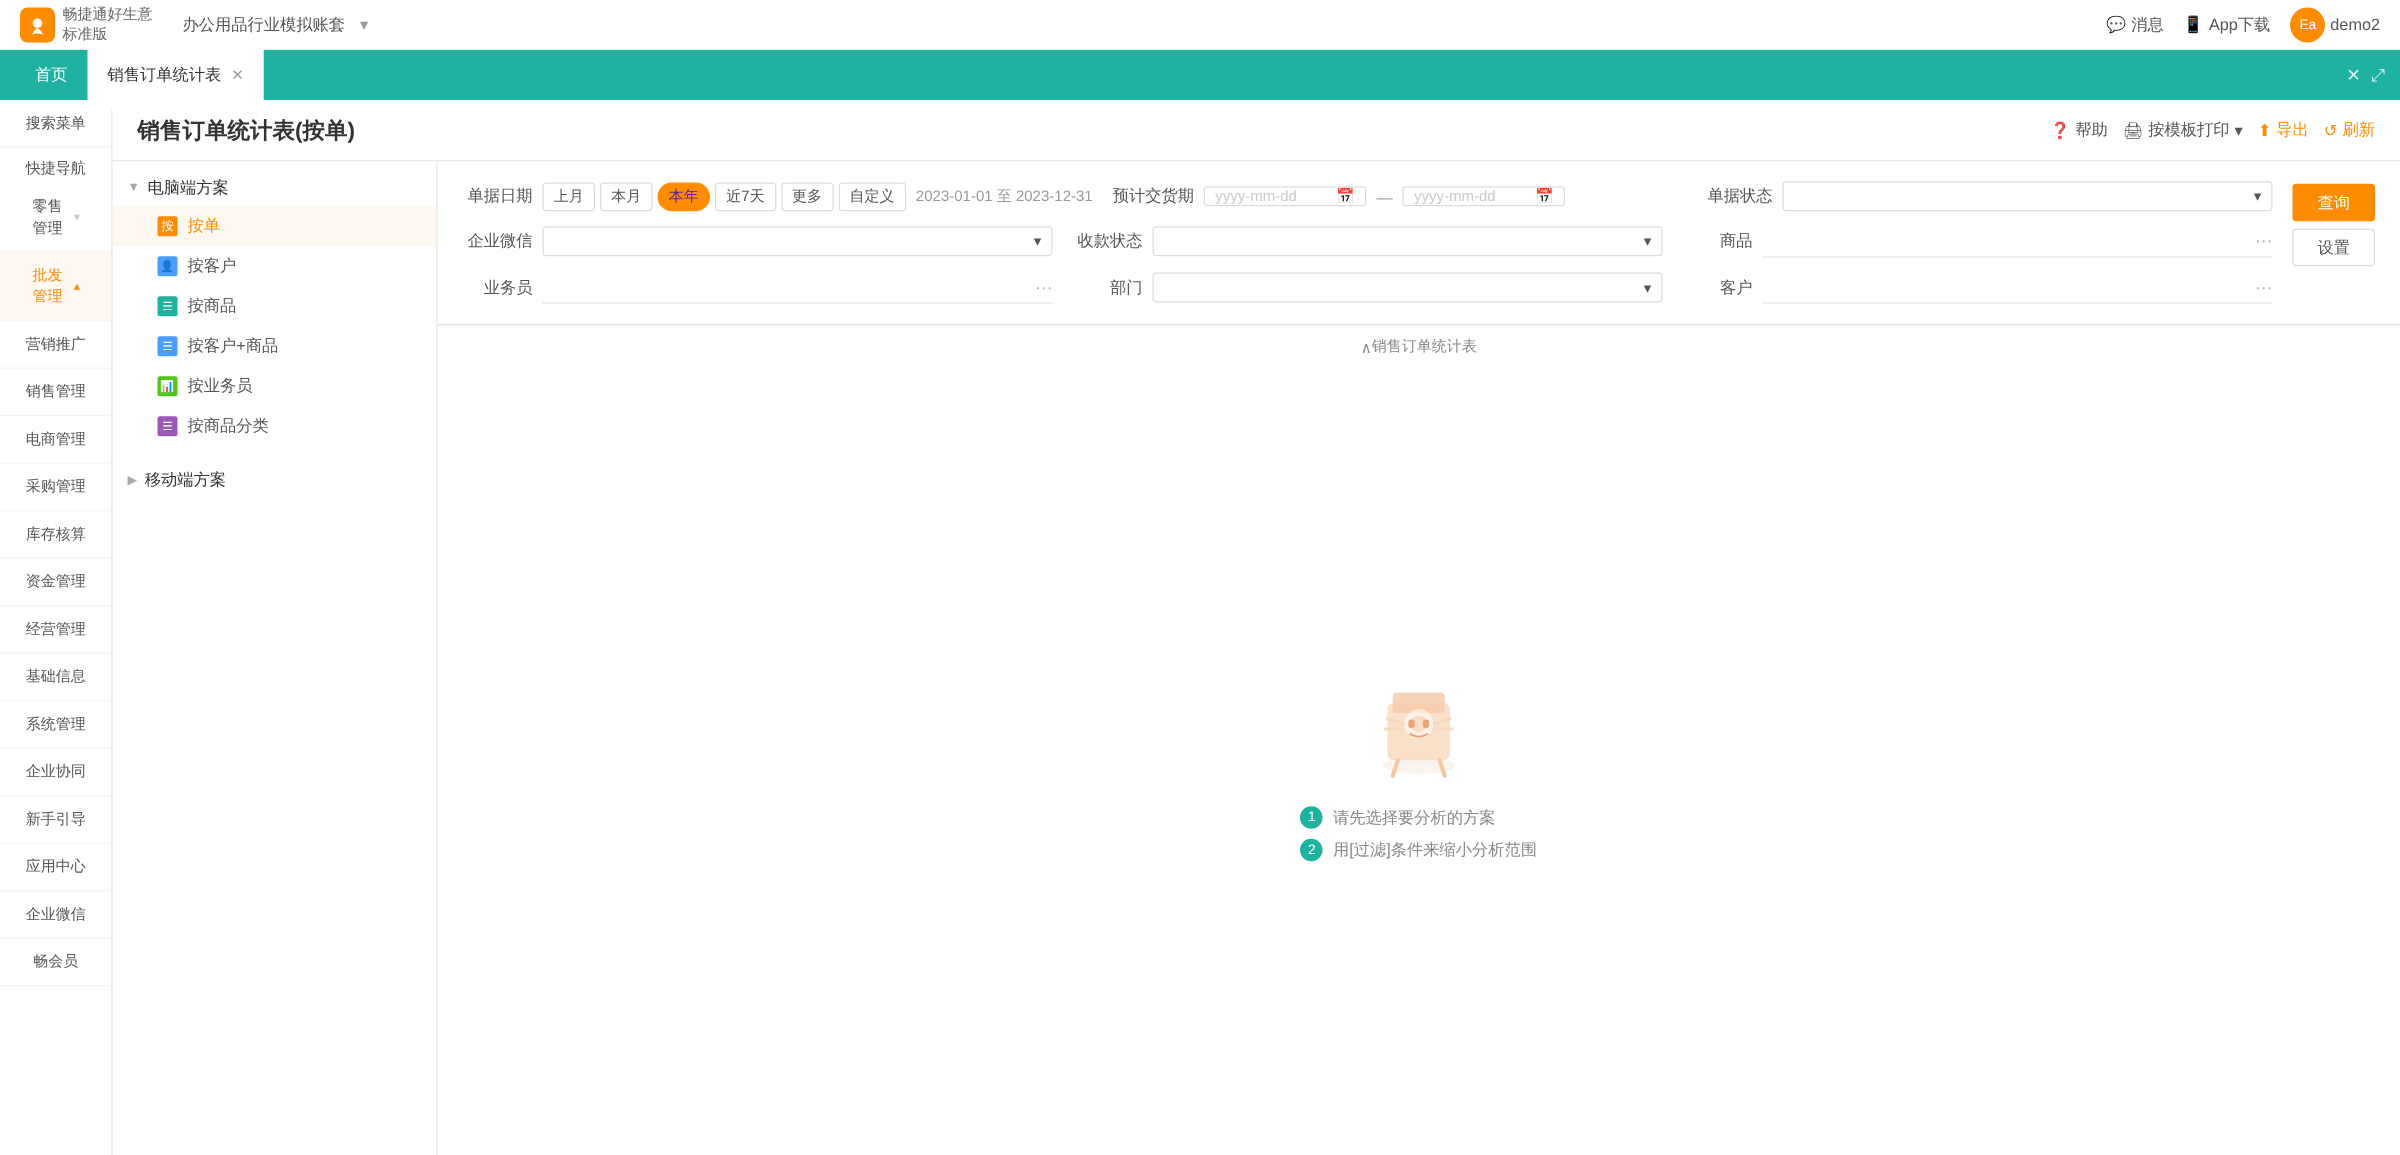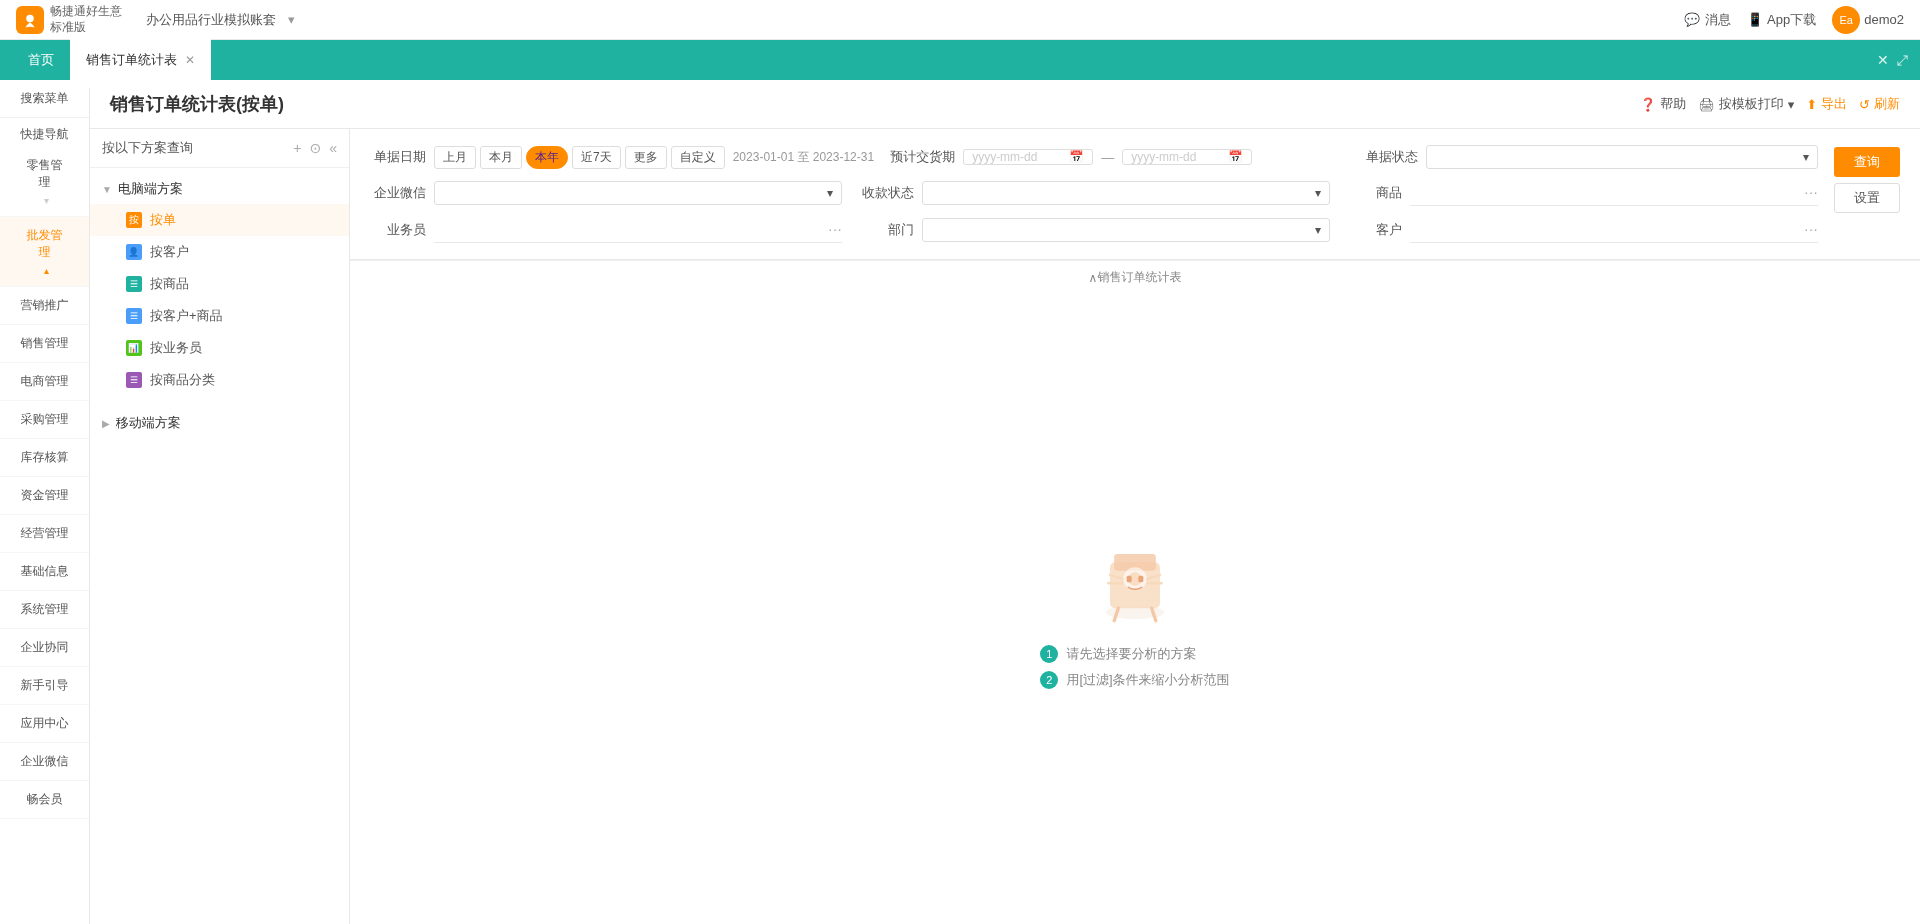--- a/index.html
+++ b/index.html
@@ -27,21 +27,21 @@
     .tab-window-btn { color: rgba(255,255,255,0.85); cursor: pointer; font-size: 14px; }
 
     
     .main-layout { display: flex; flex: 1; overflow: hidden; justify-content: center; }
 
     
     .sidebar { width: 90px; background: #fff; border-right: 1px solid #e8e8e8; display: flex; flex-direction: column; overflow-y: auto; flex-shrink: 0; }
     .sidebar-search { padding: 10px 8px; border-bottom: 1px solid #f0f0f0; text-align: center; font-size: 12px; color: #555; cursor: pointer; }
     .sidebar-nav-label { padding: 8px 8px 4px; text-align: center; font-size: 12px; color: #555; cursor: pointer; }
     .sidebar-item { padding: 10px 4px; text-align: center; font-size: 12px; color: #555; cursor: pointer; display: flex; flex-direction: column; align-items: center; gap: 4px; border-bottom: 1px solid #f5f5f5; }
-    .sidebar-item.has-arrow { flex-direction: column; justify-content: center; padding: 10px 25px; }
+    .sidebar-item.has-arrow { flex-direction: row; justify-content: center; padding: 10px 25px; }
     .sidebar-item .arrow { color: #ccc; font-size: 10px; margin-left: 4px; }
 
     
     .content-area { flex: 1; display: flex; flex-direction: column; overflow: hidden; }
 
     
     .page-header { background: #fff; padding: 12px 20px 0; border-bottom: 1px solid #e8e8e8; display: flex; align-items: center; justify-content: space-between; flex-shrink: 0; }
     .page-title { font-size: 18px; font-weight: 600; color: #333; padding-bottom: 12px; }
     .page-header-actions { display: flex; align-items: center; gap: 12px; padding-bottom: 12px; }
     .page-header-btn { display: flex; align-items: center; gap: 4px; font-size: 13px; color: #555; cursor: pointer; }
@@ -230,28 +230,20 @@
         <div class="page-header-btn orange">
           <span style="color:#ff8c00;">↺</span>
           <span>刷新</span>
         </div>
       </div>
     </div>
 
     <div class="content-body">
 
       <div class="left-panel">
-        <div class="left-panel-header">
-          <span class="left-panel-title">按以下方案查询</span>
-          <div class="left-panel-icons">
-            <span class="left-panel-icon">+</span>
-            <span class="left-panel-icon">⊙</span>
-            <span class="left-panel-icon">«</span>
-          </div>
-        </div>
 
         <div class="scheme-group">
           <div class="scheme-group-header">
             <span class="scheme-arrow">▼</span>
             <span>电脑端方案</span>
           </div>
           <div class="scheme-item active">
             <div class="scheme-item-icon orange">
               <span>按</span>
             </div>

